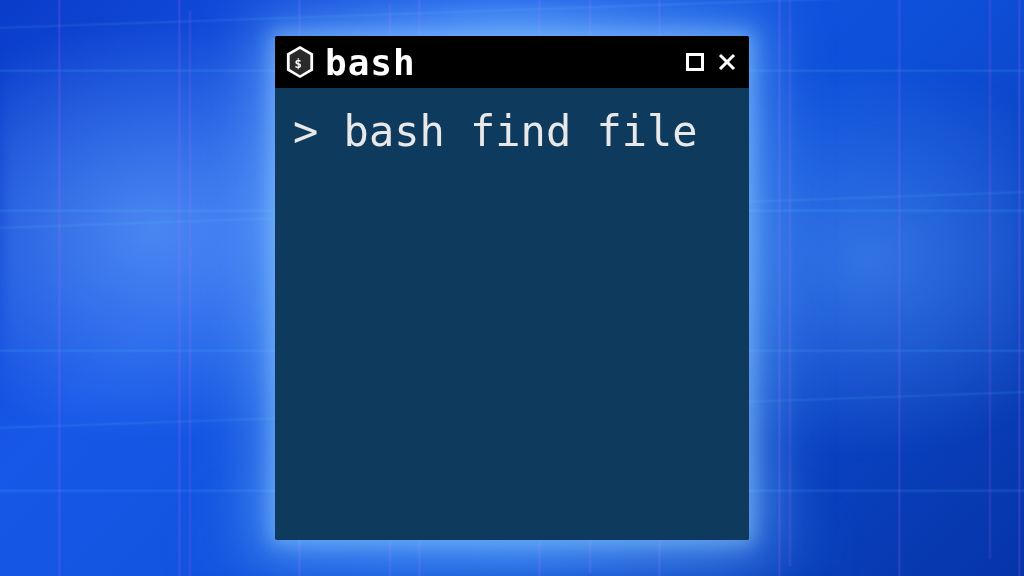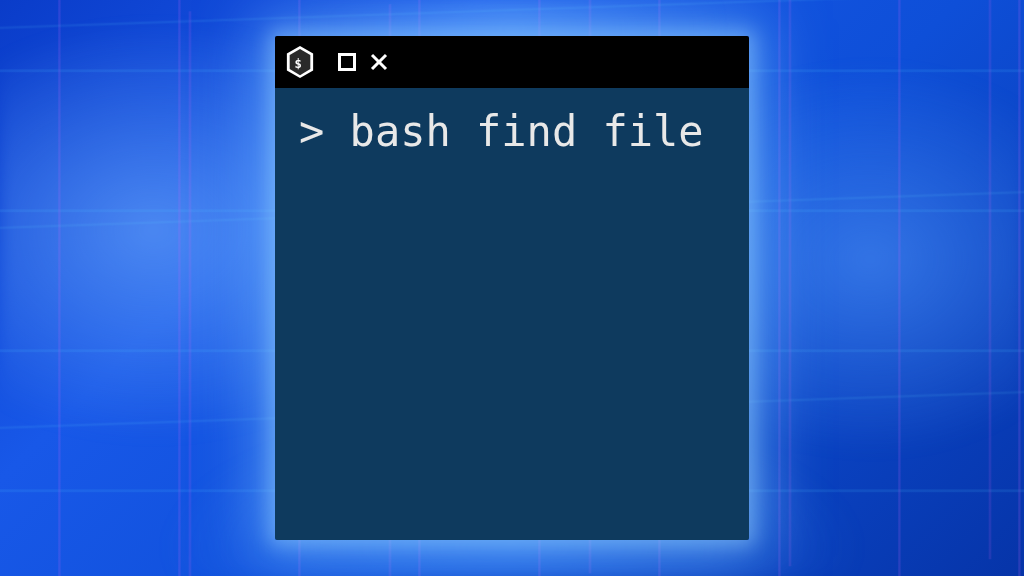--- a/index.html
+++ b/index.html
@@ -90,21 +90,21 @@
       line-height: 1;
       font-family: "DejaVu Sans", sans-serif;
       cursor: pointer;
       user-select: none;
     }
     .ctrl.min { font-weight: 700; transform: translateY(-4px); }
     .ctrl.max svg, .ctrl.close svg { width: 20px; height: 20px; display: block; }
     .terminal-body {
       flex: 1 1 auto;
       background: #0e3a5e;
-      padding: 20px 24px;
+      padding: 20px 18px;
     }
     .term-line {
       font-family: "DejaVu Sans Mono", "Menlo", "Consolas", monospace;
       font-size: 42px;
       line-height: 1.15;
       color: #e8e8e8;
       white-space: pre-wrap;
       word-break: break-word;
       font-weight: 400;
     }
@@ -118,20 +118,21 @@
 
 <div class="terminal-window">
   <div class="titlebar">
     <span class="app-icon">
       <svg viewBox="0 0 32 36">
         <polygon points="16,1 30,9 30,27 16,35 2,27 2,9" fill="#ffffff"></polygon>
         <polygon points="16,4 27,10.5 27,25.5 16,32 5,25.5 5,10.5" fill="#2a2a2a"></polygon>
         <text x="10" y="24" font-family="monospace" font-size="13" fill="#ffffff" font-weight="700">$</text>
       </svg>
     </span>
+    <span class="app-title">bash</span>
     <div class="window-controls">
       <span class="ctrl min">
         <svg viewBox="0 0 20 20">
             <line x1="2" y1="10" x2="18" y2="10" stroke="#ffffff" stroke-width="3"></line>
           </svg>
       </span>
       <span class="ctrl max">
         <svg viewBox="0 0 20 20">
             <rect x="2.5" y="2.5" width="15" height="15" fill="none" stroke="#ffffff" stroke-width="3"></rect>
           </svg>

